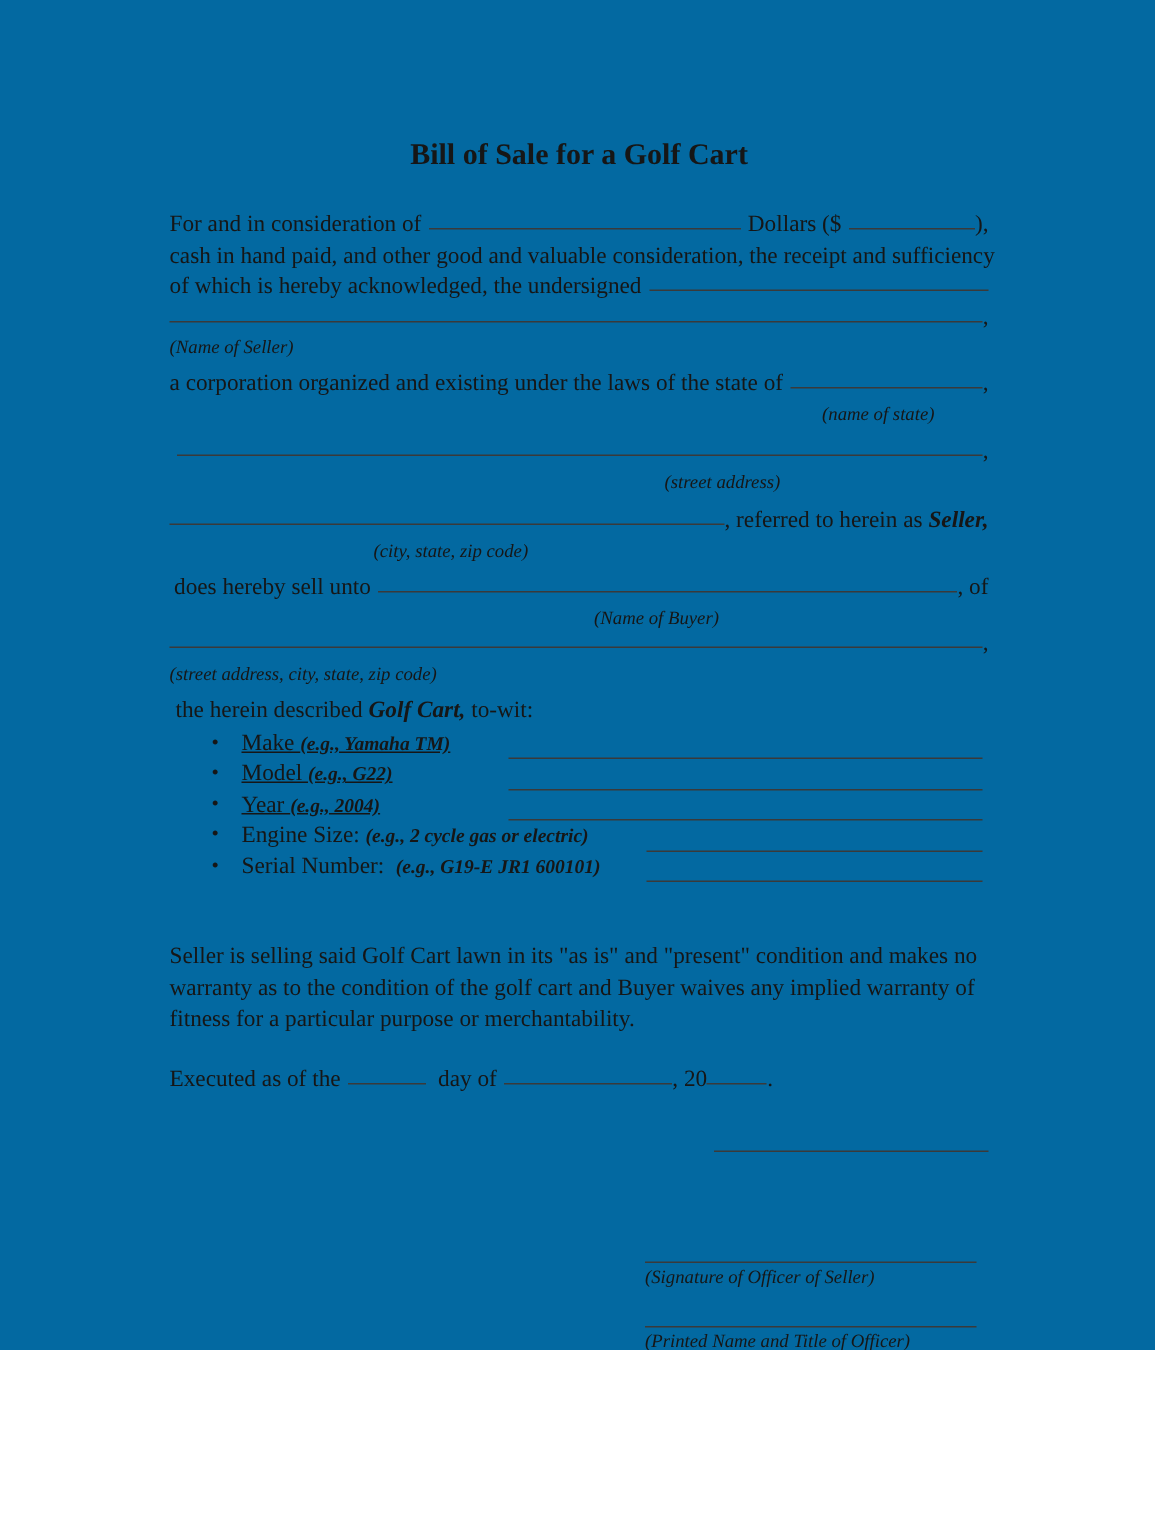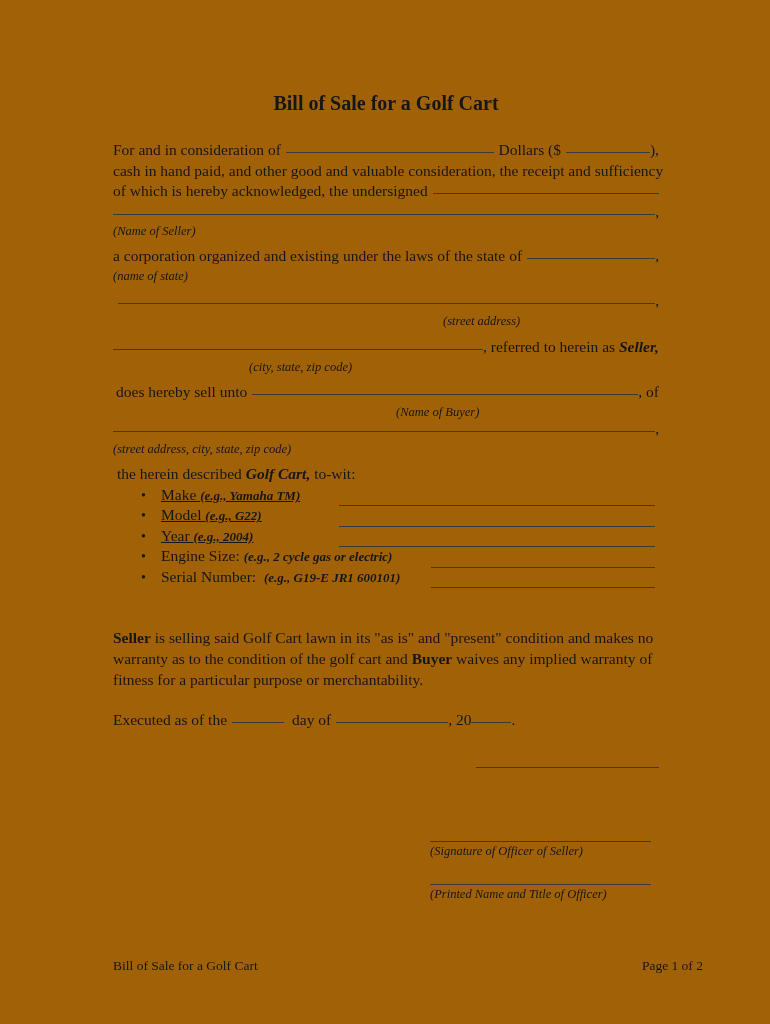--- a/index.html
+++ b/index.html
@@ -1,39 +1,39 @@
 <!DOCTYPE html>
 <html><head>
 <meta charset="utf-8">
 <style>
   * { margin:0; padding:0; box-sizing:border-box; }
   html,body { background:#ffffff; }
   .page {
     position:relative;
-    width:770px; height:1024px;
-    background:#a16207;
+    width:770px; height:900px;
+    background:#0369a1;
     font-family:"Liberation Serif", serif;
     font-size:15.5px;
     color:#161616;
     overflow:hidden;
   }
   .content { position:absolute; left:113px; width:546px; top:0; height:100%; }
   .sec { position:absolute; width:100%; }
 
   .doc-title { text-align:center; font-size:20px; font-weight:bold; }
 
   .row { display:flex; align-items:center; line-height:20.6px; white-space:nowrap; }
   .txt { white-space:pre; }
   .blank { border-bottom:1px solid #3a3a3a; height:5px; }
   .grow { flex:1 1 auto; }
   .caption { font-style:italic; font-size:12.5px; line-height:15px; margin-top:2px; }
   .caption-center { }
-  .caption-right { padding-right:36px; }
+  .caption-right { text-align:right; padding-right:36px; }
   .bi { font-weight:bold; font-style:italic; }
-  .b { font-weight:bold;margin-top:44px; }
+  .b { font-weight:normal;margin-top:44px; }
 
   .brow { display:flex; align-items:flex-end; line-height:20.4px; height:20.4px; padding-right:4px; }
   .bdot { width:20px; margin-left:28px; }
   .bdot::before { content:"\2022"; font-size:14px; }
   .bi-text { padding-right:10px; white-space:pre; }
   .bi-text .ex { font-size:13px; font-weight:bold; font-style:italic; }
   .minw-a { min-width:178px;text-decoration:underline; }
   .minw-b { min-width:270px; }
 
   .para { line-height:21px; }

